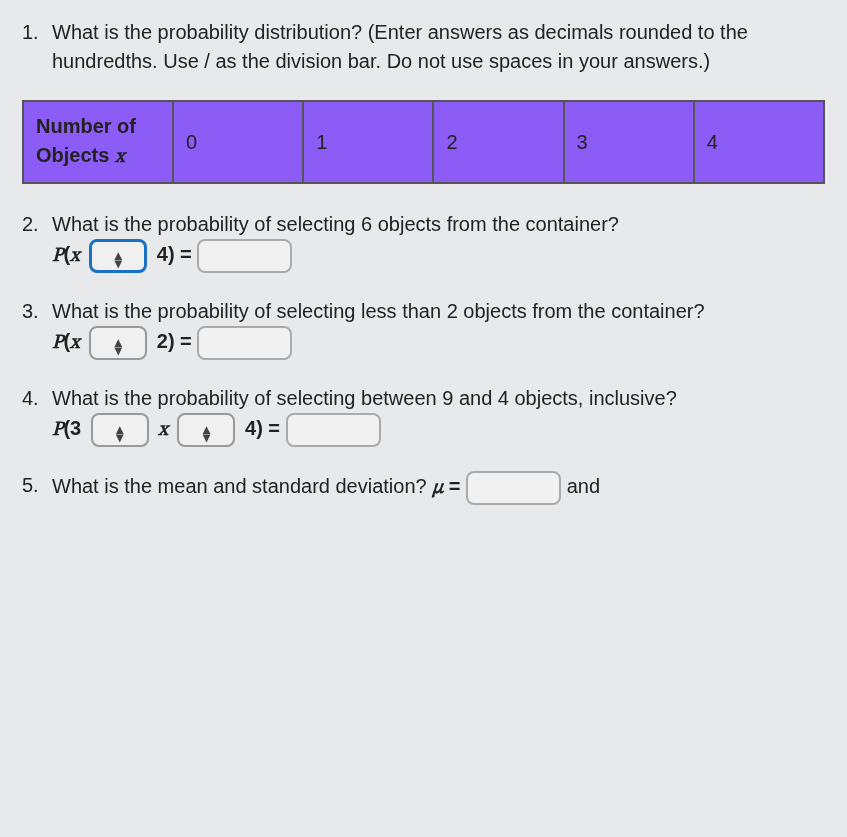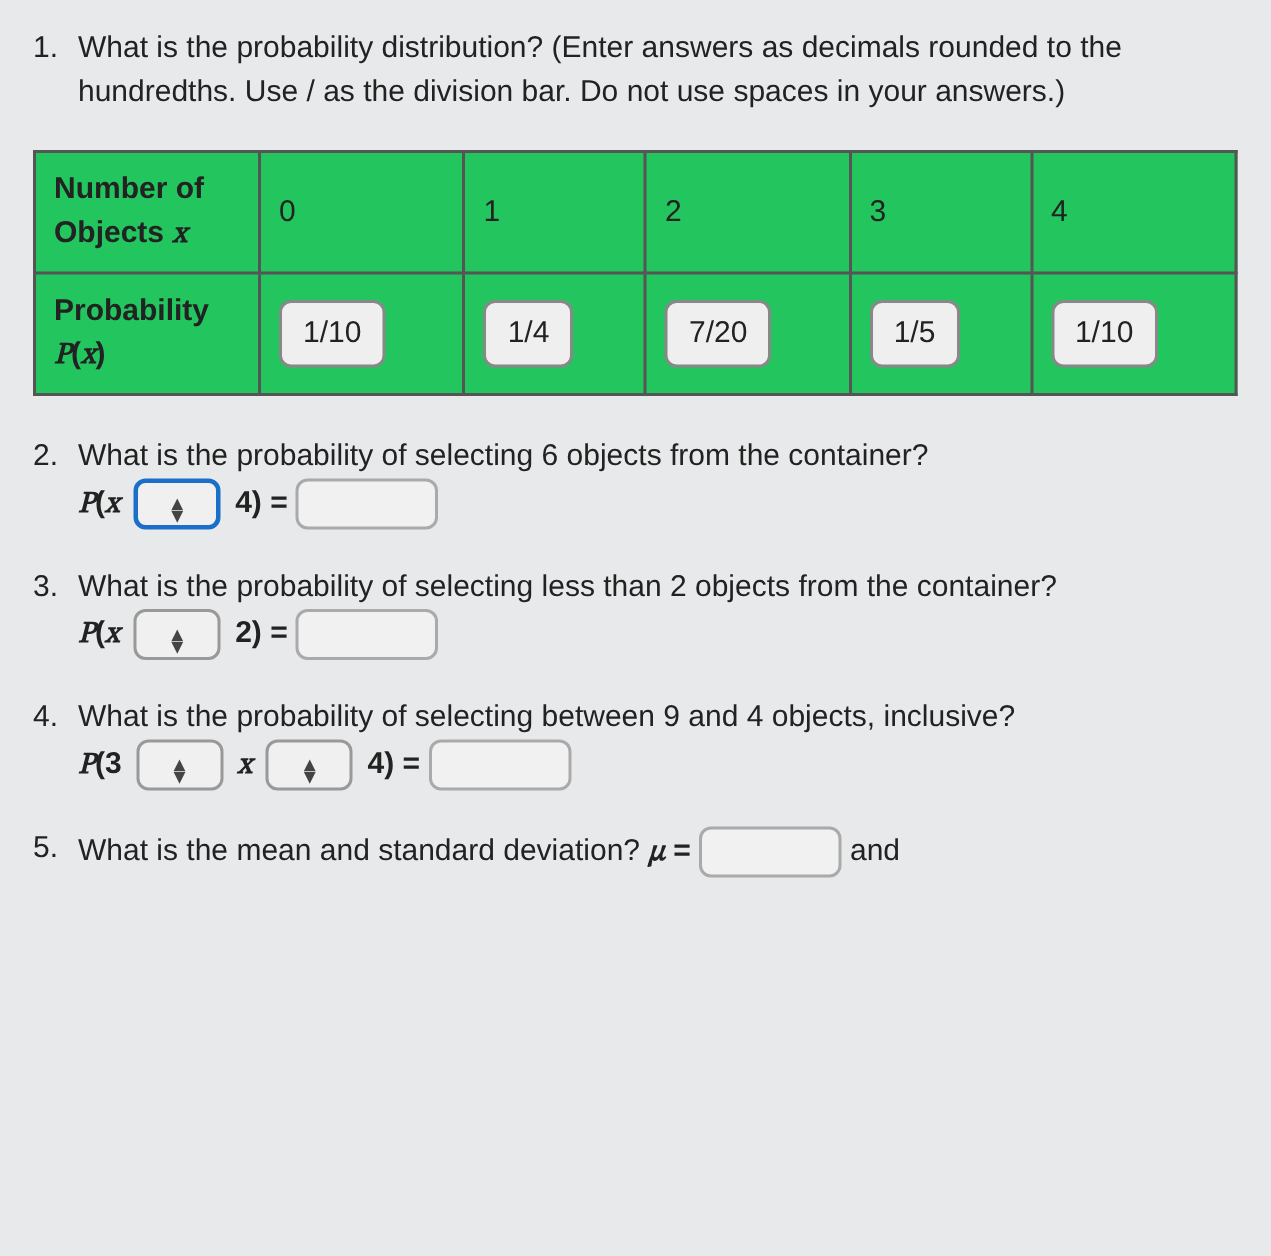--- a/index.html
+++ b/index.html
@@ -21,21 +21,21 @@
     min-width: 30px;
     font-weight: 400;
   }
   .qtext {
     flex: 1;
   }
   table {
     border-collapse: collapse;
     width: 100%;
     margin: 18px 0 26px 0;
-    background: #22c55e;
+    background: #8b5cf6;
   }
   td {
     border: 2px solid #555;
     padding: 10px 12px;
     vertical-align: middle;
     font-size: 20px;
   }
   .hdrcell {
     font-weight: 700;
     width: 150px;
@@ -113,31 +113,20 @@
     <td class="hdrcell">
       <span>Number of</span><br>
       <span>Objects </span><span class="mathit">x</span>
     </td>
     <td>0</td>
     <td>1</td>
     <td>2</td>
     <td>3</td>
     <td>4</td>
   </tr>
-  <tr>
-    <td class="hdrcell">
-      <span>Probability</span><br>
-      <span class="mathit">P</span>(<span class="mathit">x</span>)
-    </td>
-    <td><span class="answer-box">1/10</span></td>
-    <td><span class="answer-box">1/4</span></td>
-    <td><span class="answer-box">7/20</span></td>
-    <td><span class="answer-box">1/5</span></td>
-    <td><span class="answer-box">1/10</span></td>
-  </tr>
 </tbody>
   </table>
 
 <div class="q">
   <div class="qnum">2.</div>
   <div class="qtext">
     <span>What is the probability of selecting 6 objects from the container? </span>
     <span class="inline-expr">
       <span class="mathit">P</span>(<span class="mathit">x</span>
       <span class="selbox focused">

